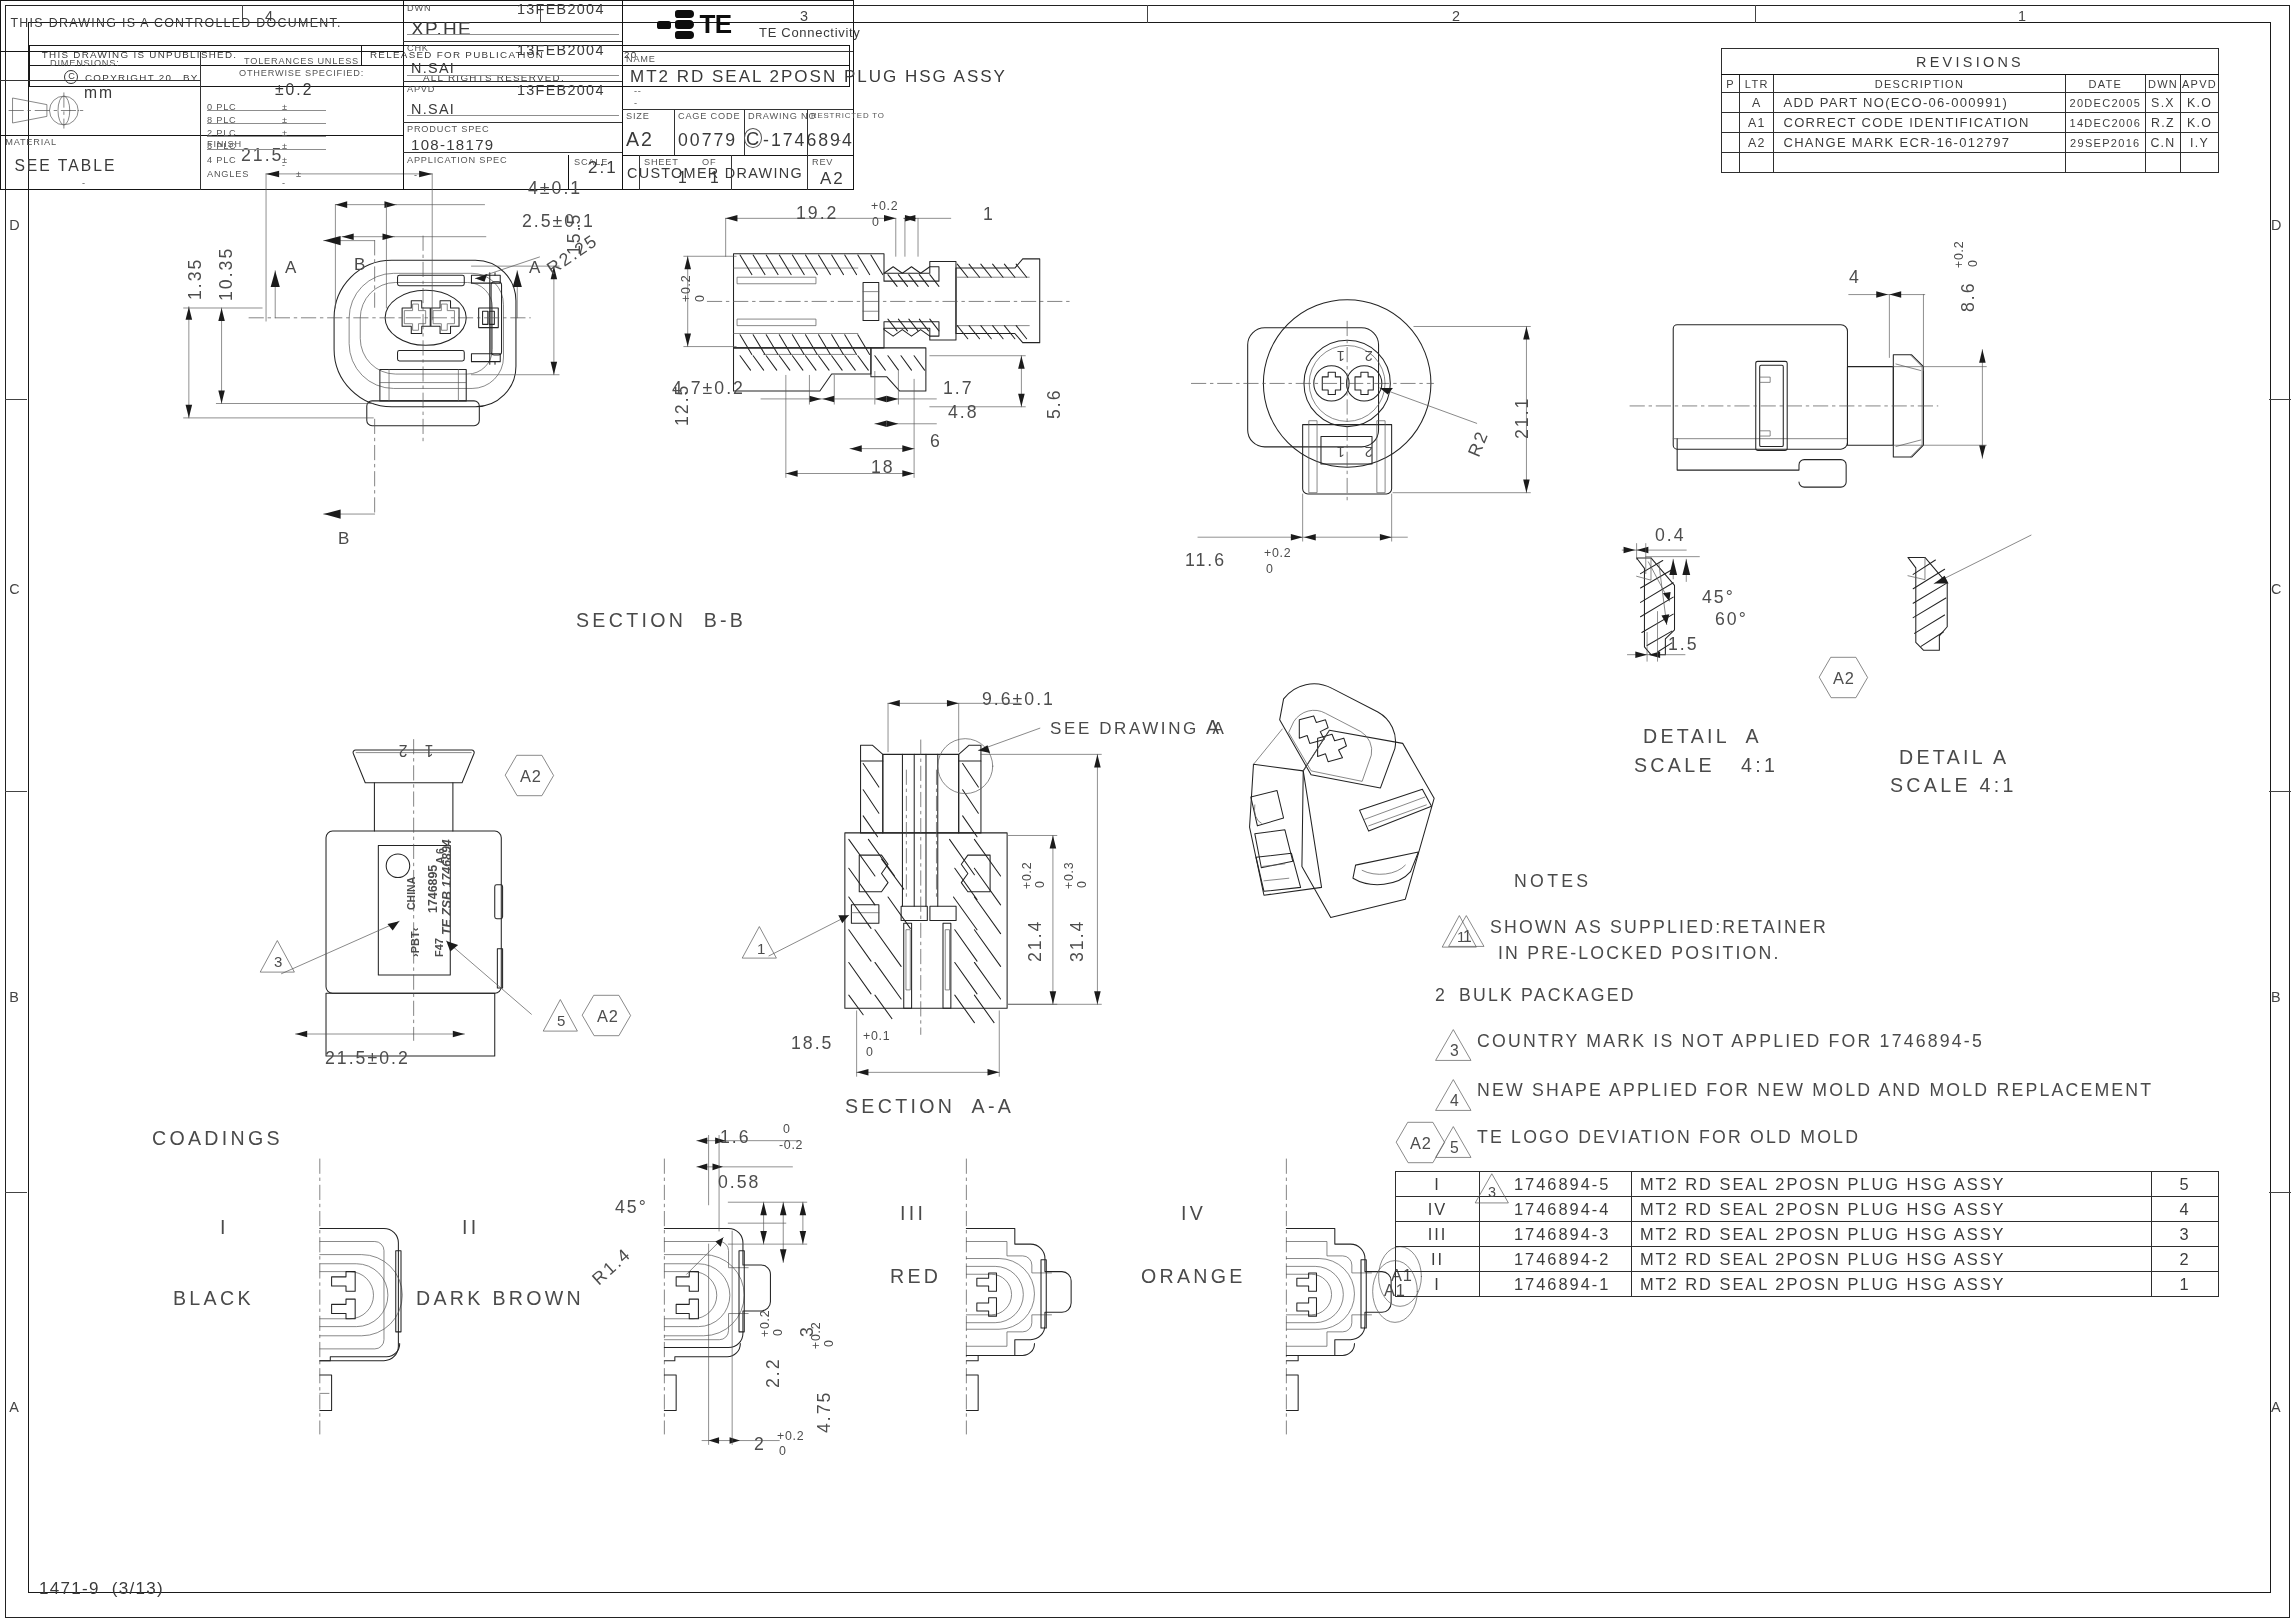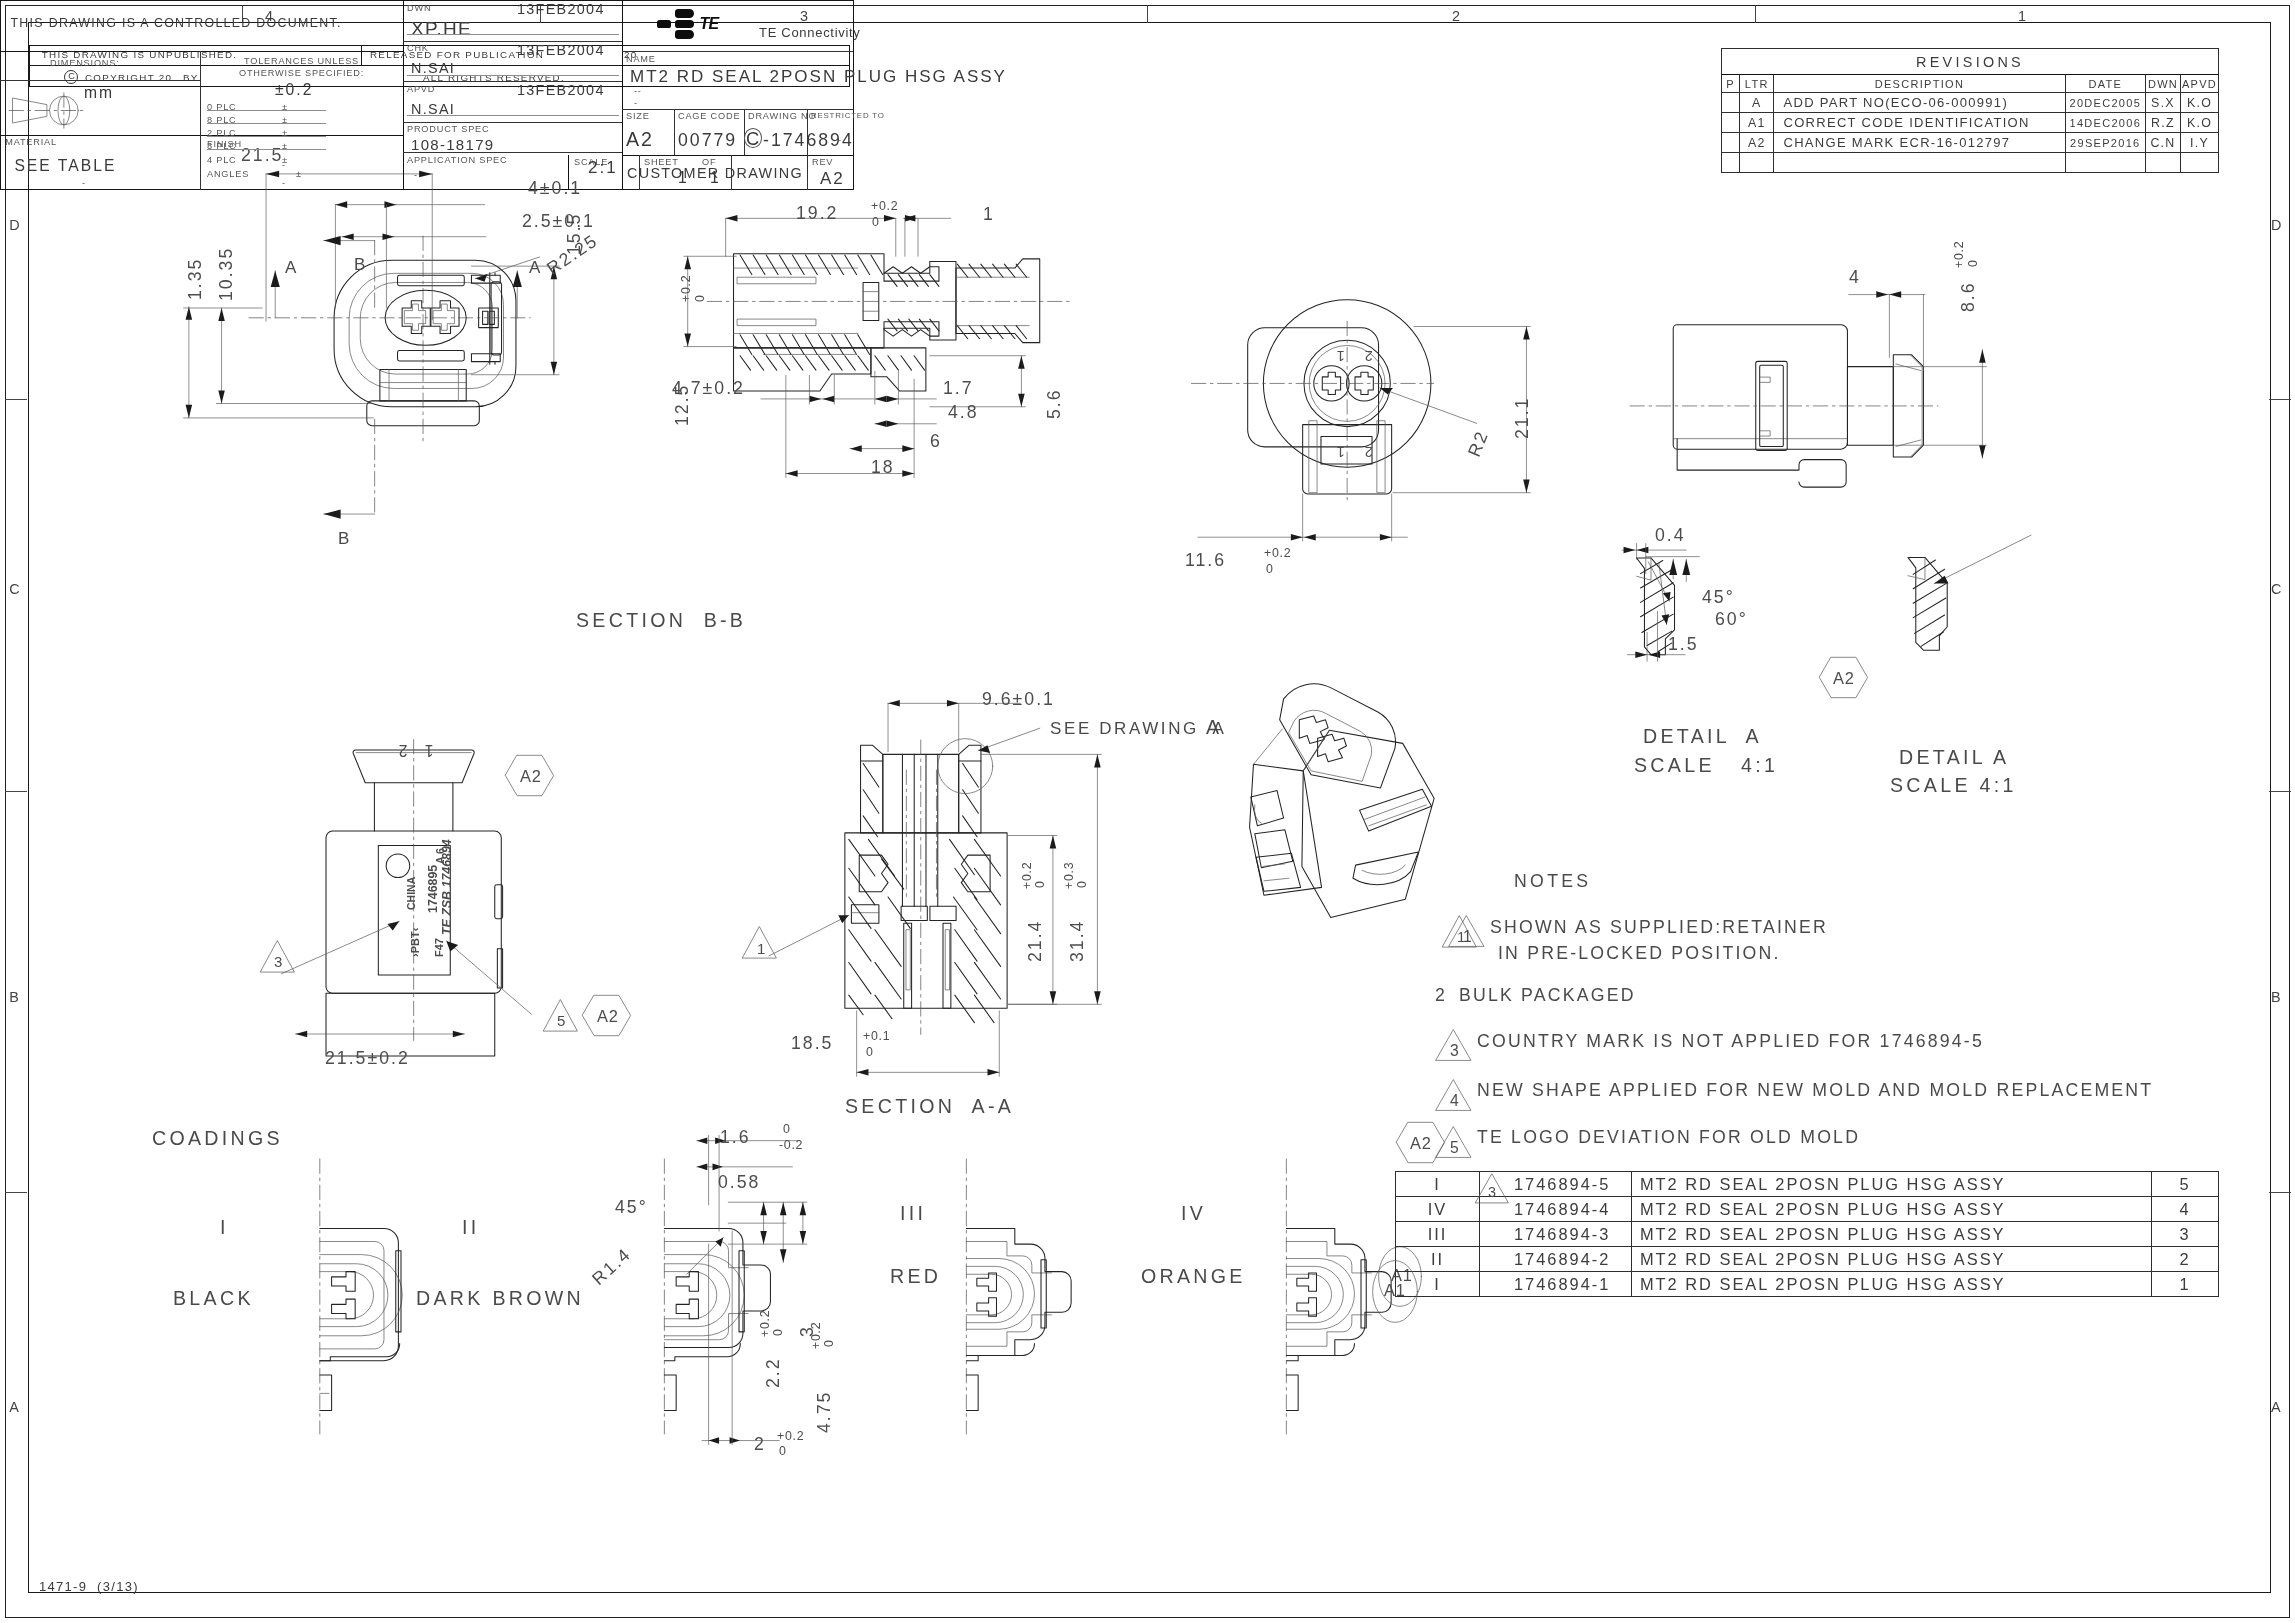--- a/index.html
+++ b/index.html
@@ -950,21 +950,21 @@
     <div class="tb-lbl" style="left:407px; top:155px;">APPLICATION SPEC</div>
     <div class="tb-lbl" style="left:414px; top:170px;">-</div>
 
     <div class="te-logo" style="left:657px; top:9.2px;">
       <span class="te-blk" style="width:14.4px; height:7.9px; border-radius:2.6px; margin-right:3.3px;"></span>
       <span style="display:inline-flex; flex-direction:column; gap:2px; margin-right:5.2px;">
         <span class="te-blk" style="width:19.6px; height:8.5px; border-radius:4.6px 6.5px 6.5px 4.6px;"></span>
         <span class="te-blk" style="width:19.6px; height:8.5px; border-radius:4.6px 6.5px 6.5px 4.6px;"></span>
         <span class="te-blk" style="width:19.6px; height:8.5px; border-radius:4.6px 6.5px 6.5px 4.6px;"></span>
       </span>
-      <span style="font-size:16px; font-weight:bold; font-style:italic; color:#0d0d0d; letter-spacing:-0.7px;">TE</span>
+      <span style="font-size:26px; font-weight:bold; color:#0d0d0d; letter-spacing:-0.7px;">TE</span>
     </div>
     <div class="tb-val-s" style="left:759px; top:25px; font-size:13px; letter-spacing:0.7px;">TE Connectivity</div>
 
     <div class="tb-lbl" style="left:626px; top:54px;">NAME</div>
     <div class="tb-val" style="left:630px; top:67px; font-size:17px;">MT2 RD SEAL 2POSN PLUG HSG ASSY</div>
     <div class="tb-lbl" style="left:634px; top:86px;">--</div>
     <div class="tb-lbl" style="left:634px; top:98px;">-</div>
 
     <div class="tb-lbl" style="left:626px; top:111px;">SIZE</div>
     <div class="tb-val" style="left:626px; top:128px; font-size:19.6px;">A2</div>
@@ -981,16 +981,16 @@
     <div class="tb-lbl" style="left:574px; top:157px;">SCALE</div>
     <div class="tb-val" style="left:588px; top:158px; font-size:17px;text-align:right;">2:1</div>
     <div class="tb-lbl" style="left:644px; top:157px;">SHEET</div>
     <div class="tb-val" style="left:678px; top:169px; font-size:15.7px;">1</div>
     <div class="tb-lbl" style="left:702px; top:157px;">OF</div>
     <div class="tb-val" style="left:710px; top:169px; font-size:15.7px;">1</div>
     <div class="tb-lbl" style="left:812px; top:157px;">REV</div>
     <div class="tb-val" style="left:820px; top:169px; font-size:17px;">A2</div>
   </div>
 
-  <div class="txt" style="left:39px; top:1579px; font-size:13px;text-align:center;">1471-9  (3/13)</div>
+  <div class="txt" style="left:39px; top:1579px; font-size:17px;text-align:center;">1471-9  (3/13)</div>
 
 </div>
 
 
 </body></html>

